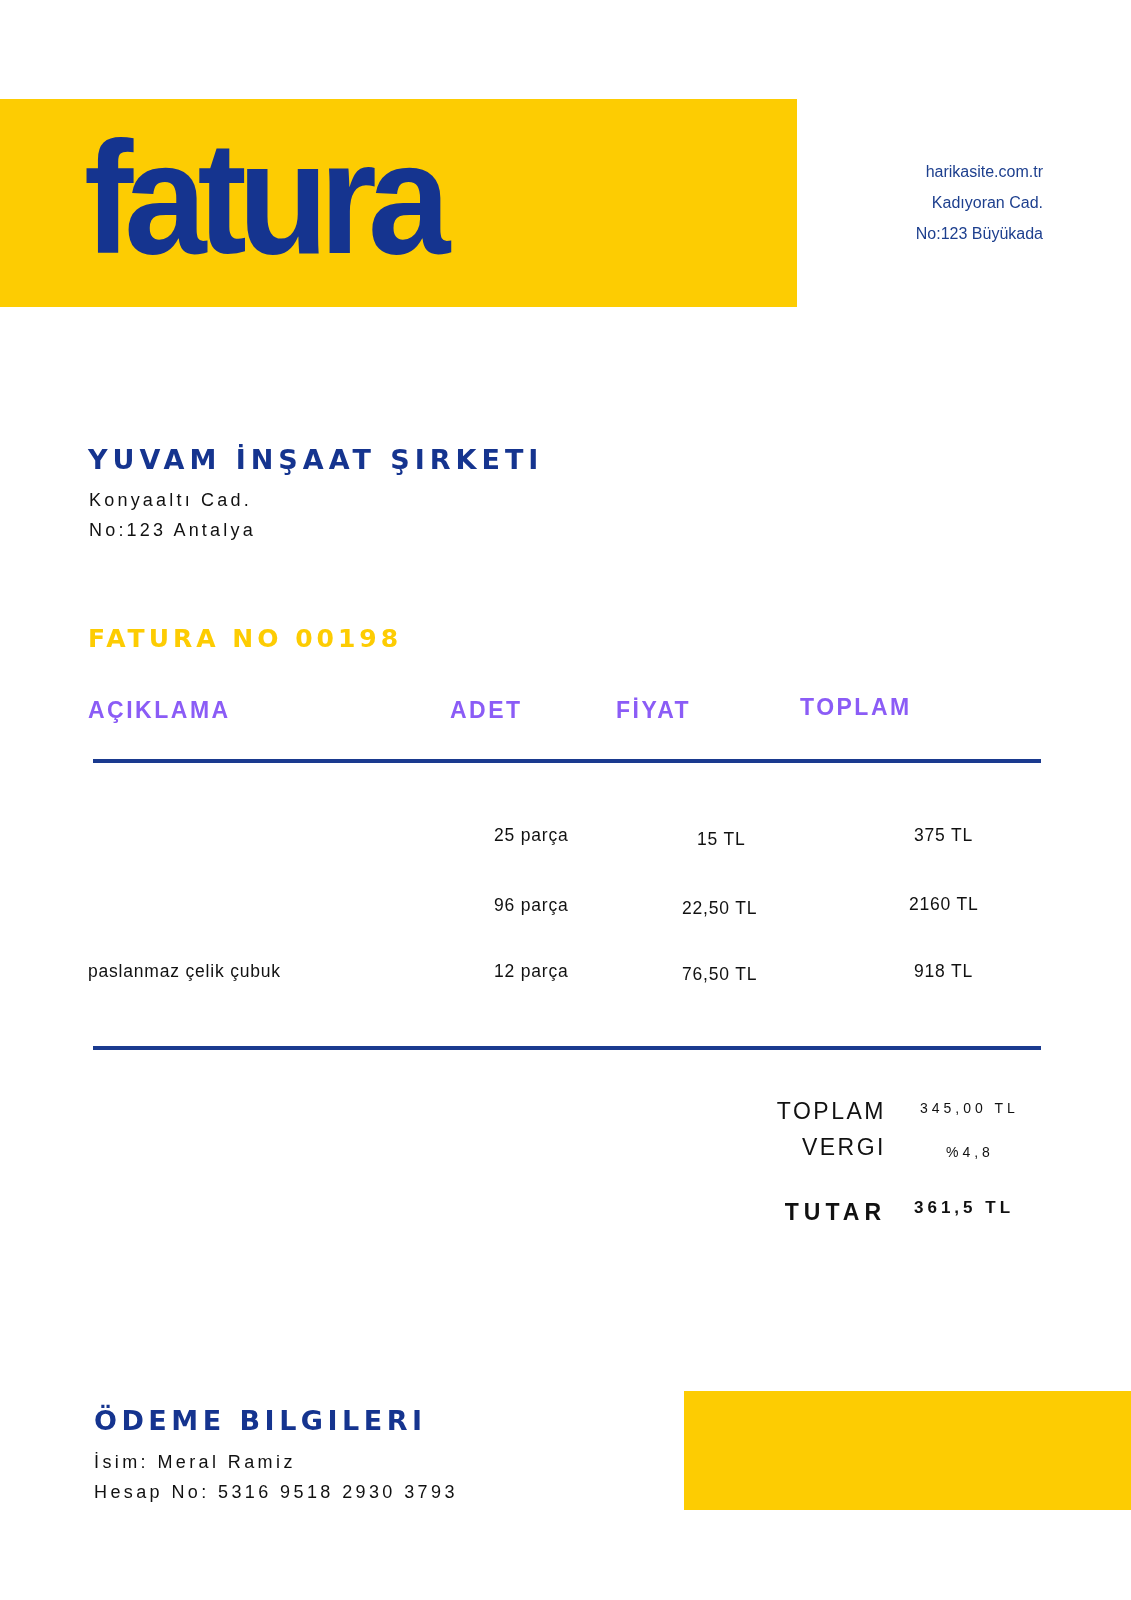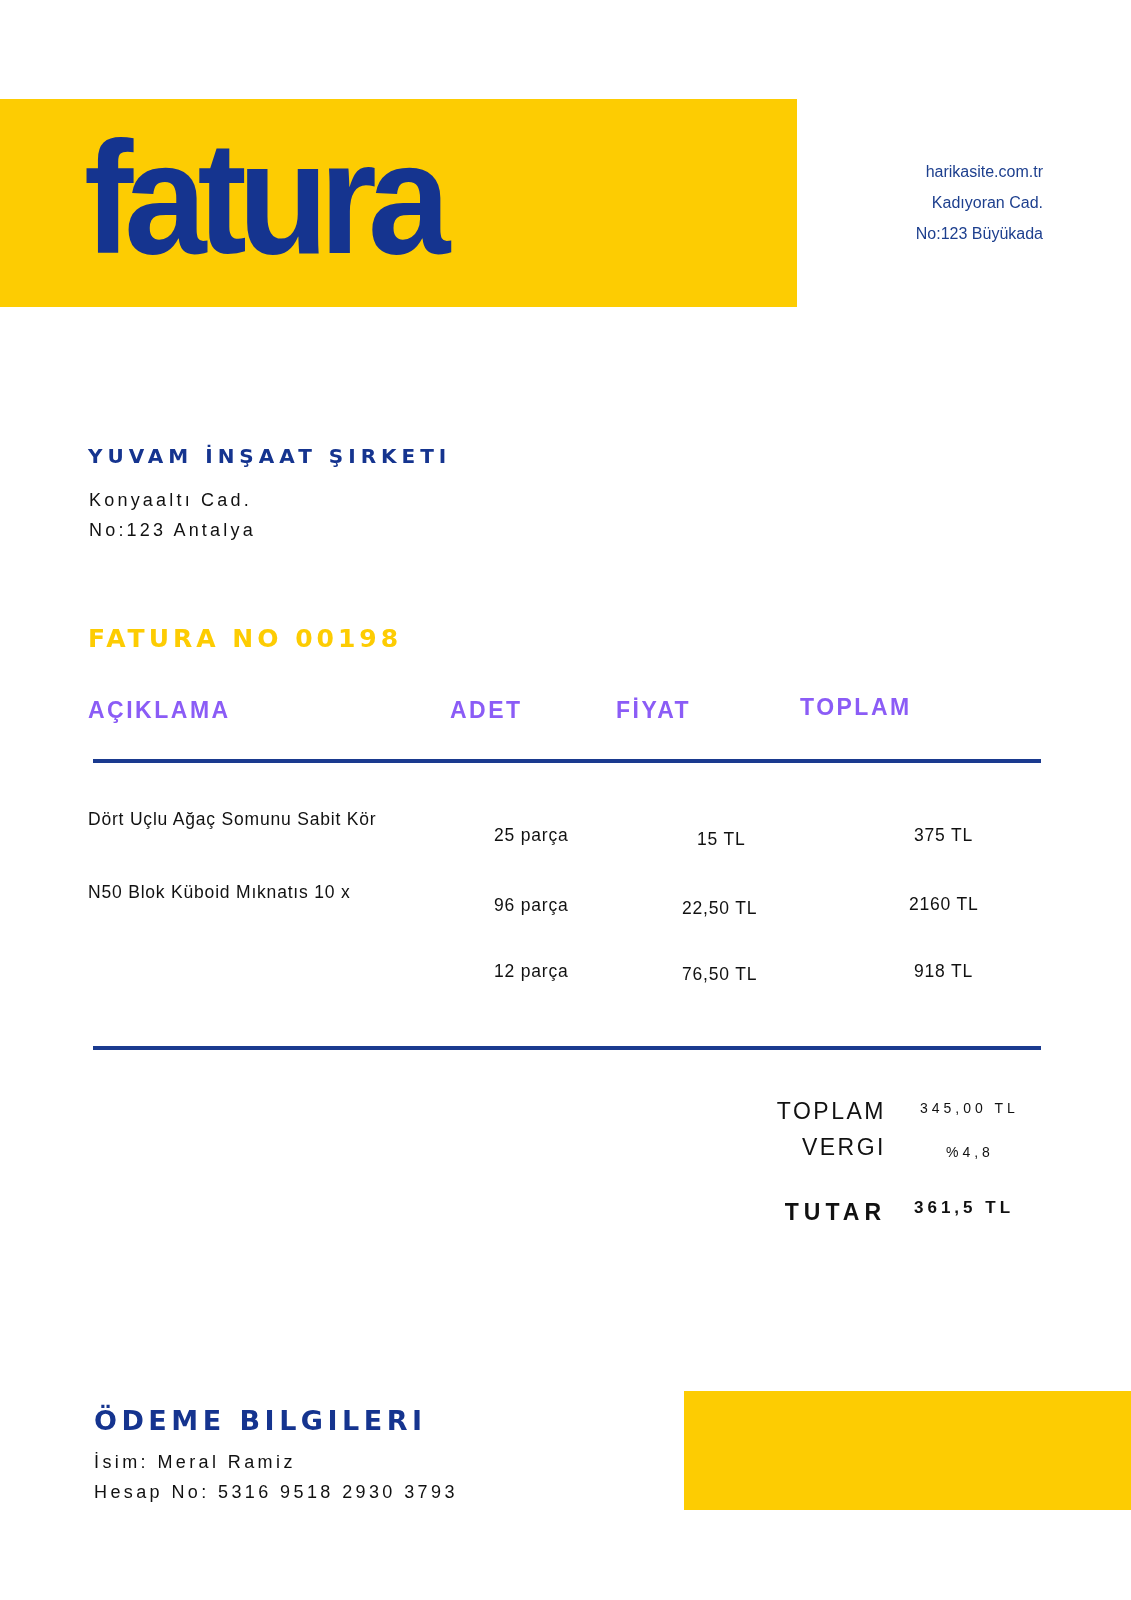--- a/index.html
+++ b/index.html
@@ -11,21 +11,21 @@
     .hero {
       left: 0; top: 99px; width: 797px; height: 208px; background: #fdcc02;
     }
     .hero-title {
       left: 84px; top: 118px; font-family: "Liberation Sans", sans-serif;
       font-weight: 700; font-size: 148px; color: #15348f; letter-spacing: -9px;
       line-height: 1; transform: scaleY(1.08); transform-origin: left top;
     }
     .contact { right: 88px; top: 156px; text-align: right; color: #1d3f8e; font-size: 16px; line-height: 31px; }
     .client-name {
-      left: 88px; top: 444px; font-size: 20px; font-weight: 700; color: #15348f;
+      left: 88px; top: 444px; font-size: 27px; font-weight: 700; color: #15348f;
       letter-spacing: 5px; font-family: "DejaVu Sans", sans-serif;
     }
     .client-addr { left: 89px; top: 485px; font-size: 18px; letter-spacing: 3.2px; line-height: 30px; color: #111; }
     .invoice-no {
       left: 88px; top: 624px; font-size: 25px; font-weight: 700; color: #fdcc02;
       letter-spacing: 4px; font-family: "DejaVu Sans", sans-serif;
     }
     .th { top: 697px; font-size: 23px; font-weight: 700; letter-spacing: 2.5px; color: #8b5cf6; }
     .rule { left: 93px; width: 948px; height: 4px; background: #1a3a8f; }
     .cell { font-size: 17.5px; letter-spacing: 0.8px; line-height: 27px; color: #111; }
@@ -60,34 +60,33 @@
 <div class="abs invoice-no">FATURA NO 00198</div>
 
 <div class="abs th" style="left:88px;">AÇIKLAMA</div>
 <div class="abs th" style="left:450px;">ADET</div>
 <div class="abs th" style="left:616px;">FİYAT</div>
 <div class="abs th" style="left:800px; top:694px;">TOPLAM</div>
 
 <div class="abs rule" style="top:759px;"></div>
 
 <div class="abs cell desc" style="top:806px;">
-  <div>Dört Uçlu Ağaç Somunu Sabit Kör</div>
 </div>
 <div class="abs cell" style="left:494px; top:822px;">25 parça</div>
 <div class="abs cell" style="left:697px; top:826px;">15 TL</div>
 <div class="abs cell" style="left:914px; top:822px;">375 TL</div>
 
 <div class="abs cell desc" style="top:879px;">
-  <div>N50 Blok Küboid Mıknatıs 10 x</div>
 </div>
 <div class="abs cell" style="left:494px; top:892px;">96 parça</div>
 <div class="abs cell" style="left:682px; top:895px;">22,50 TL</div>
 <div class="abs cell" style="left:909px; top:891px;">2160 TL</div>
 
 <div class="abs cell desc" style="top:958px;">
+  <div>paslanmaz çelik çubuk</div>
 </div>
 <div class="abs cell" style="left:494px; top:958px;">12 parça</div>
 <div class="abs cell" style="left:682px; top:961px;">76,50 TL</div>
 <div class="abs cell" style="left:914px; top:958px;">918 TL</div>
 
 <div class="abs rule" style="top:1046px;"></div>
 
 <div class="abs sum-label" style="left:740px; width:146px; top:1098px;">TOPLAM</div>
 <div class="abs sum-val" style="left:920px; top:1100px;">345,00 TL</div>
 <div class="abs sum-label" style="left:740px; width:146px; top:1134px;">VERGI</div>

